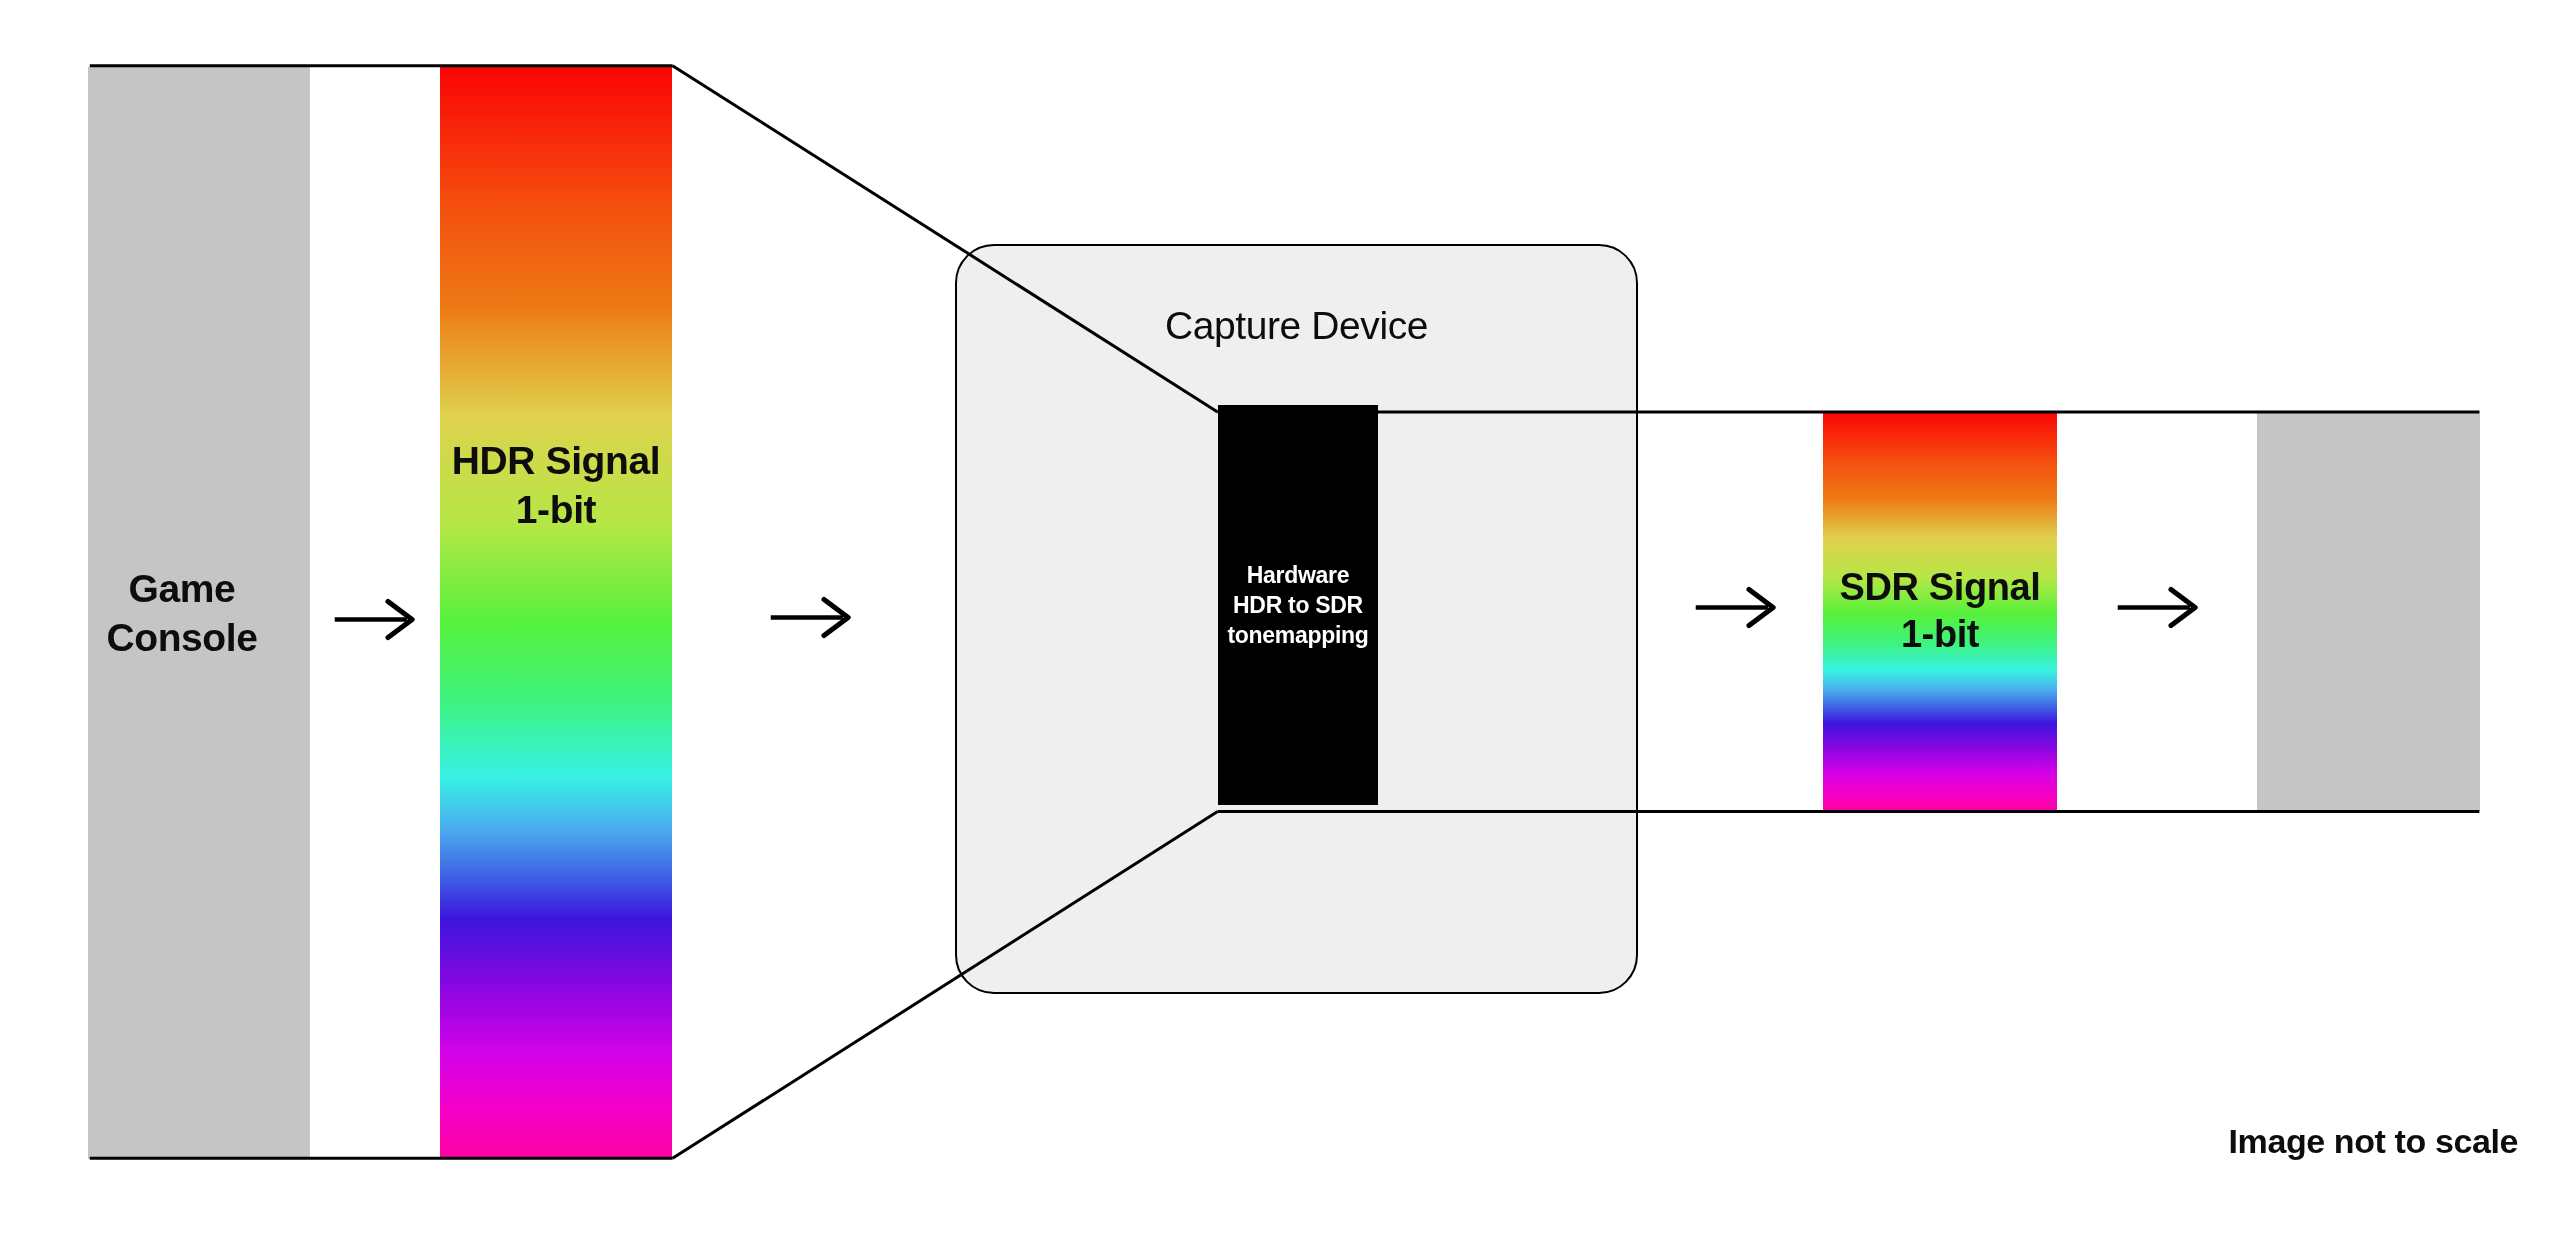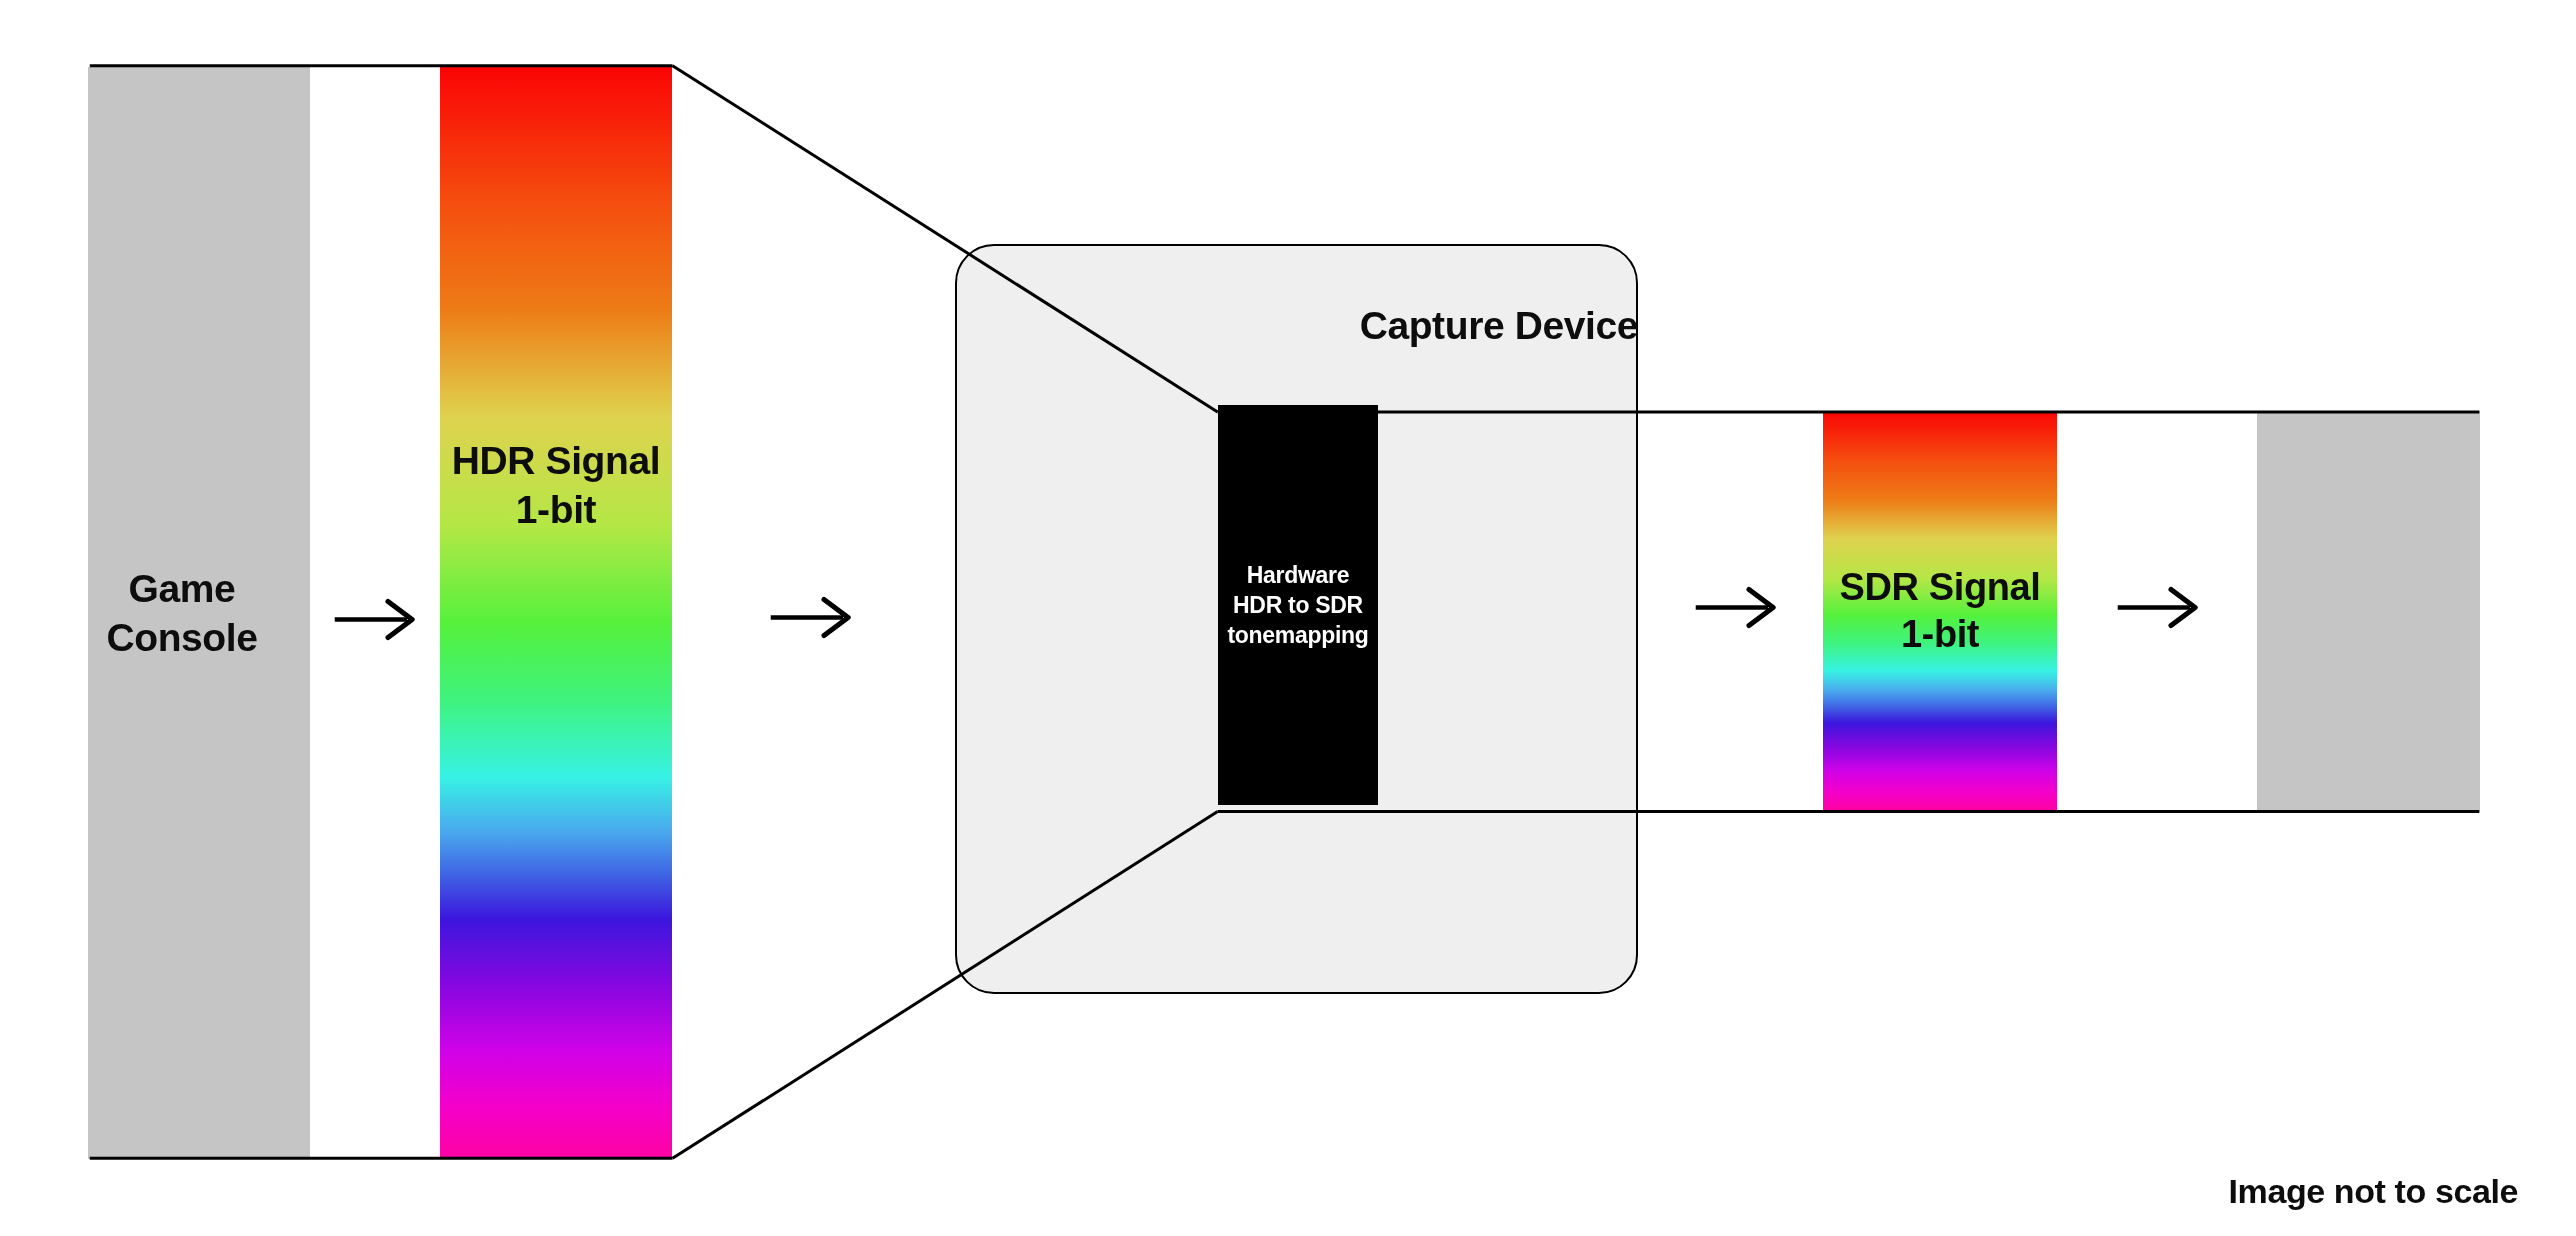--- a/index.html
+++ b/index.html
@@ -9,21 +9,21 @@
   }
   .abs{position:absolute;box-sizing:border-box;}
   .node-label{
     display:flex;flex-direction:column;align-items:center;justify-content:center;
     text-align:center;font-weight:bold;letter-spacing:-0.4px;pointer-events:none;
   }
   .lbl-lg{font-size:39px;line-height:49px;}
   .lbl-md{font-size:38px;line-height:47px;}
   .capture-box{border:2.1px solid #000;border-radius:39px;}
   .capture-title{
-    text-align:right;font-weight:bold;font-size:39px;line-height:48px;letter-spacing:-0.4px;
+    text-align:center;font-weight:normal;font-size:39px;line-height:48px;letter-spacing:-0.4px;
   }
   .tonemap-label{
     color:#ffffff;font-size:23px;line-height:30px;font-weight:bold;letter-spacing:-0.3px;
     transform:translateY(-19px);
   }
   .footnote{
     font-weight:bold;font-size:34px;line-height:43px;letter-spacing:-0.4px;text-align:right;
   }
   svg.overlay{position:absolute;left:0;top:0;pointer-events:none;}
   svg.arrow{position:absolute;pointer-events:none;}
@@ -83,16 +83,16 @@
   </svg>
   <svg class="arrow" style="left:1694px;top:585px;" width="86" height="45" viewBox="0 0 100 52">
     <line x1="2" y1="26" x2="86" y2="26" stroke="#000" stroke-width="5.5"></line>
     <polyline points="64,5 92,26 64,47" fill="none" stroke="#000" stroke-width="6" stroke-linecap="round" stroke-linejoin="round"></polyline>
   </svg>
   <svg class="arrow" style="left:2116px;top:585px;" width="86" height="45" viewBox="0 0 100 52">
     <line x1="2" y1="26" x2="86" y2="26" stroke="#000" stroke-width="5.5"></line>
     <polyline points="64,5 92,26 64,47" fill="none" stroke="#000" stroke-width="6" stroke-linecap="round" stroke-linejoin="round"></polyline>
   </svg>
 
-  <div class="abs footnote" style="right:58px;top:1170px;">Image not to scale</div>
+  <div class="abs footnote" style="right:58px;top:1120px;">Image not to scale</div>
 
 </div>
 
 
 </body></html>

